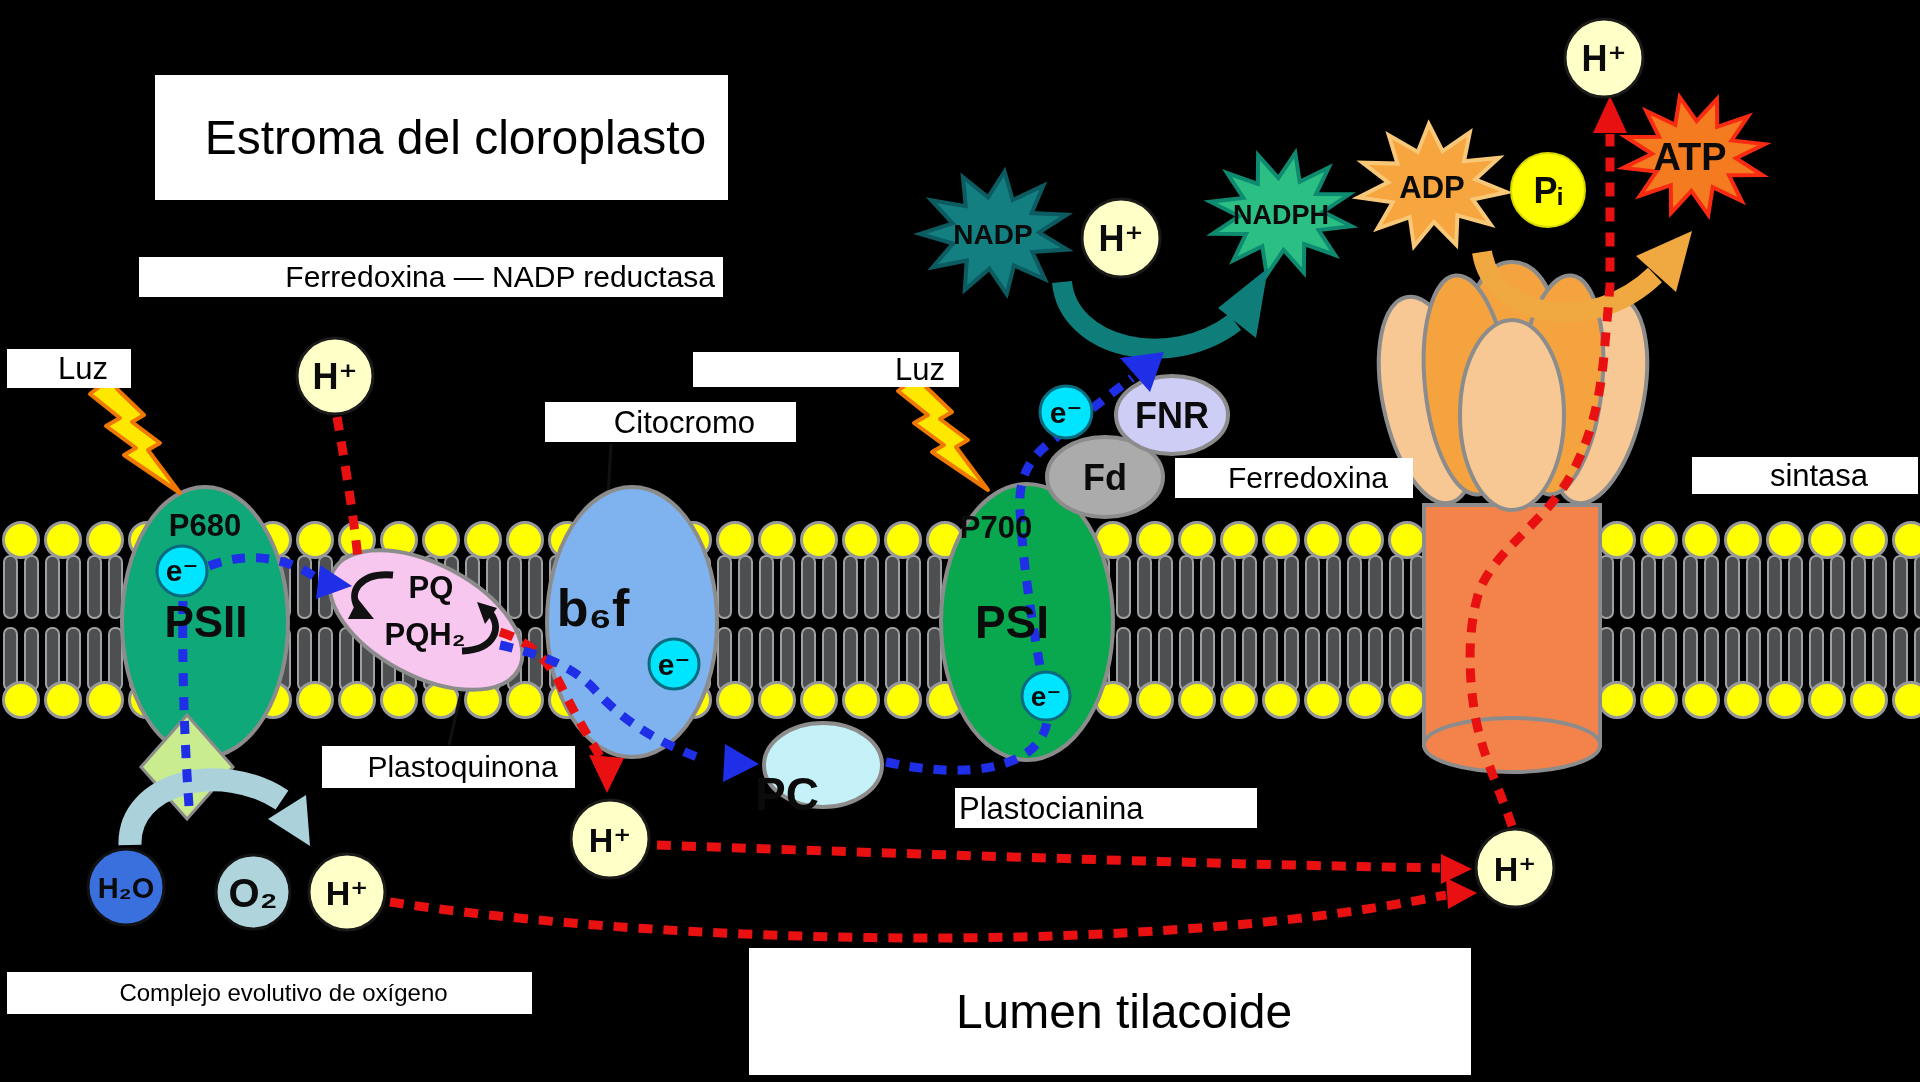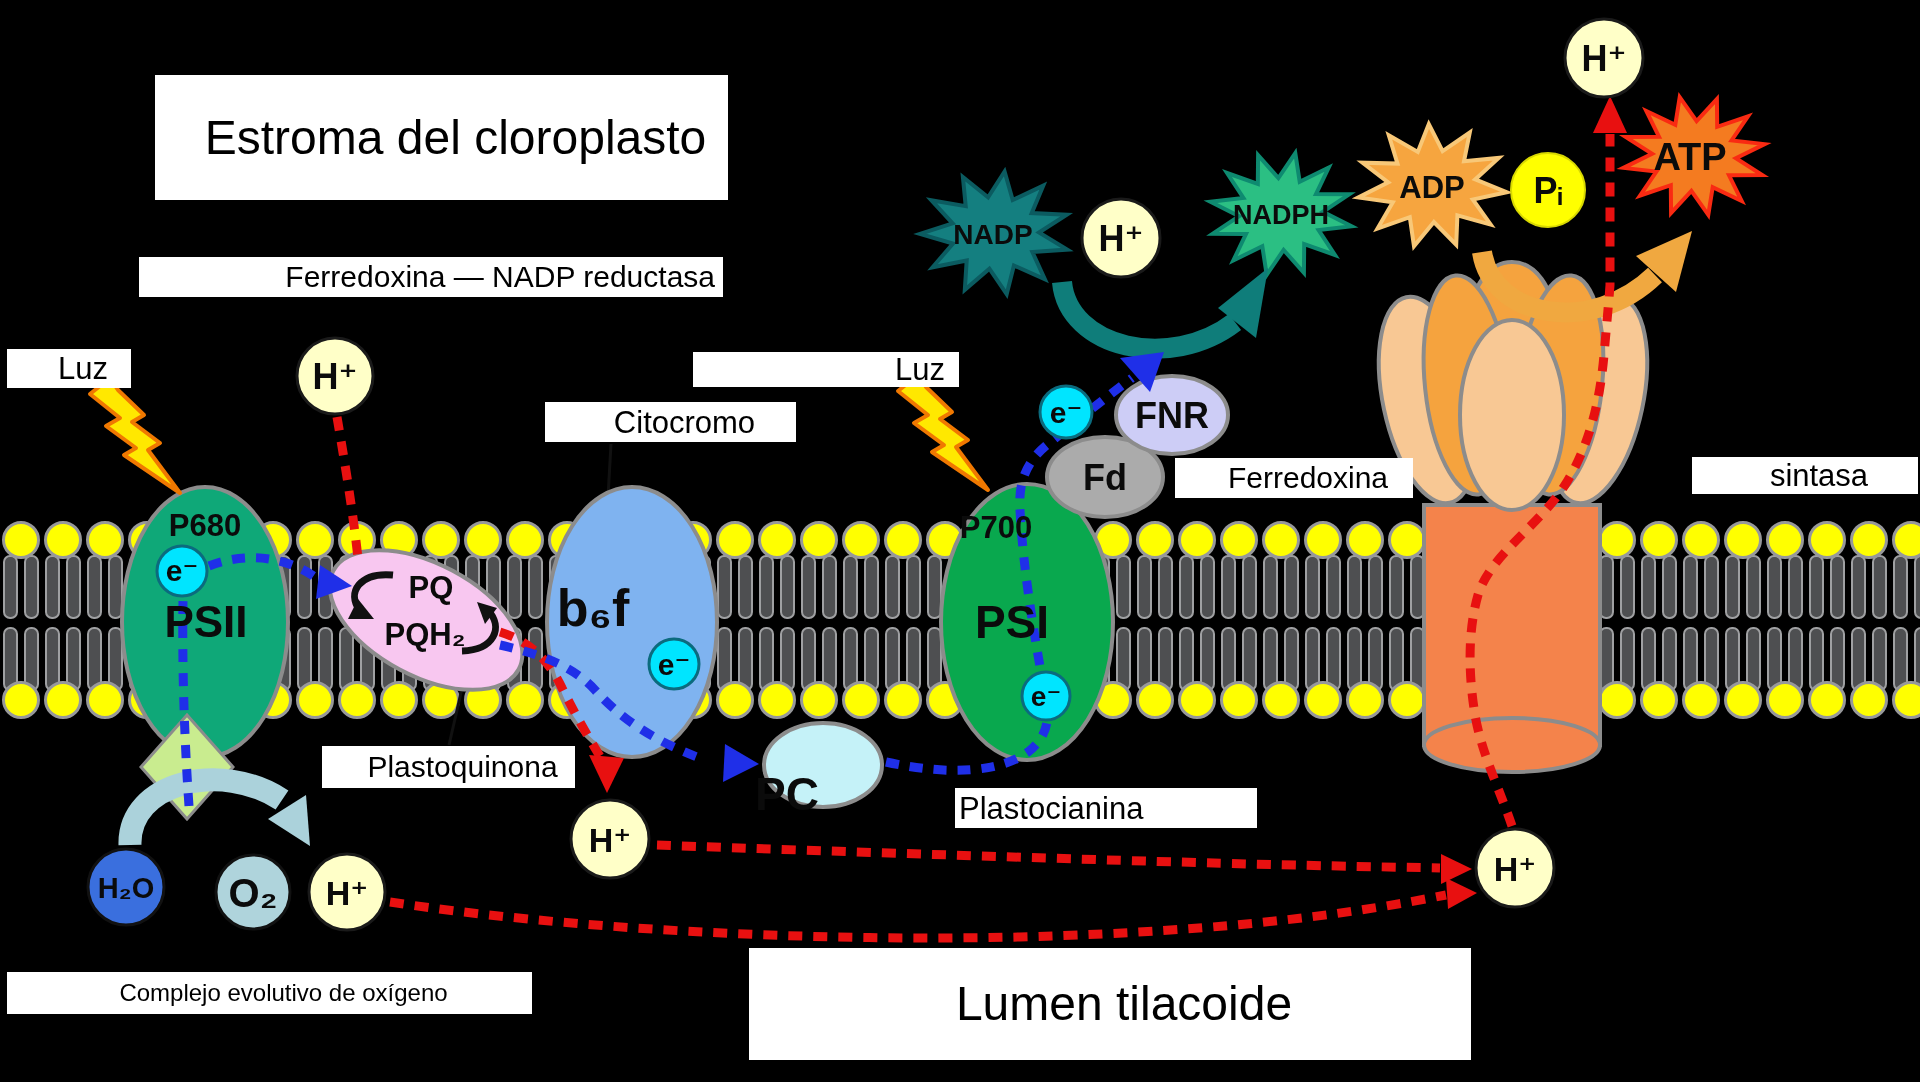--- a/index.html
+++ b/index.html
@@ -153,21 +153,21 @@
 </div>
 <div class="lbl" style="left:322px;top:746px;width:225px;height:42px;font-size:30px;">
   <span>Plastoquinona</span>
 </div>
 <div class="lbl left" style="left:955px;top:788px;width:298px;height:40px;font-size:31px;padding-left:4px;">
   <span>Plastocianina</span>
 </div>
 <div class="lbl" style="left:7px;top:972px;width:497px;height:42px;font-size:24px;">
   <span>Complejo evolutivo de oxígeno</span>
 </div>
-<div class="lbl" style="left:749px;top:948px;width:694px;height:112px;font-size:48px;">
+<div class="lbl" style="left:749px;top:948px;width:694px;height:127px;font-size:48px;">
   <span>Lumen tilacoide</span>
 </div>
 
 <div class="t" style="left:205px;top:525px;font-size:31px;">P680</div>
 <div class="t" style="left:206px;top:622px;font-size:44px;">PSII</div>
 <div class="t" style="left:182px;top:571px;font-size:30px;">e⁻</div>
 <div class="t" style="left:431px;top:587px;font-size:31px;">PQ</div>
 <div class="t" style="left:425px;top:634px;font-size:31px;">PQH₂</div>
 <div class="t" style="left:593px;top:608px;font-size:52px;">b₆f</div>
 <div class="t" style="left:674px;top:665px;font-size:30px;">e⁻</div>

